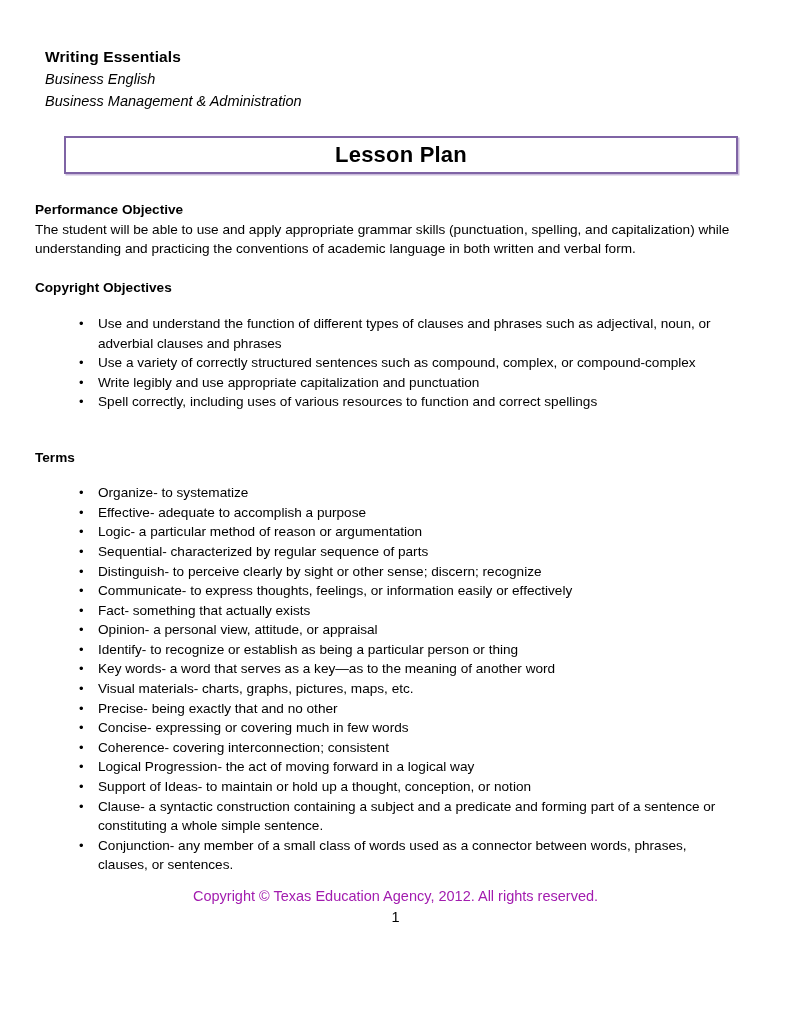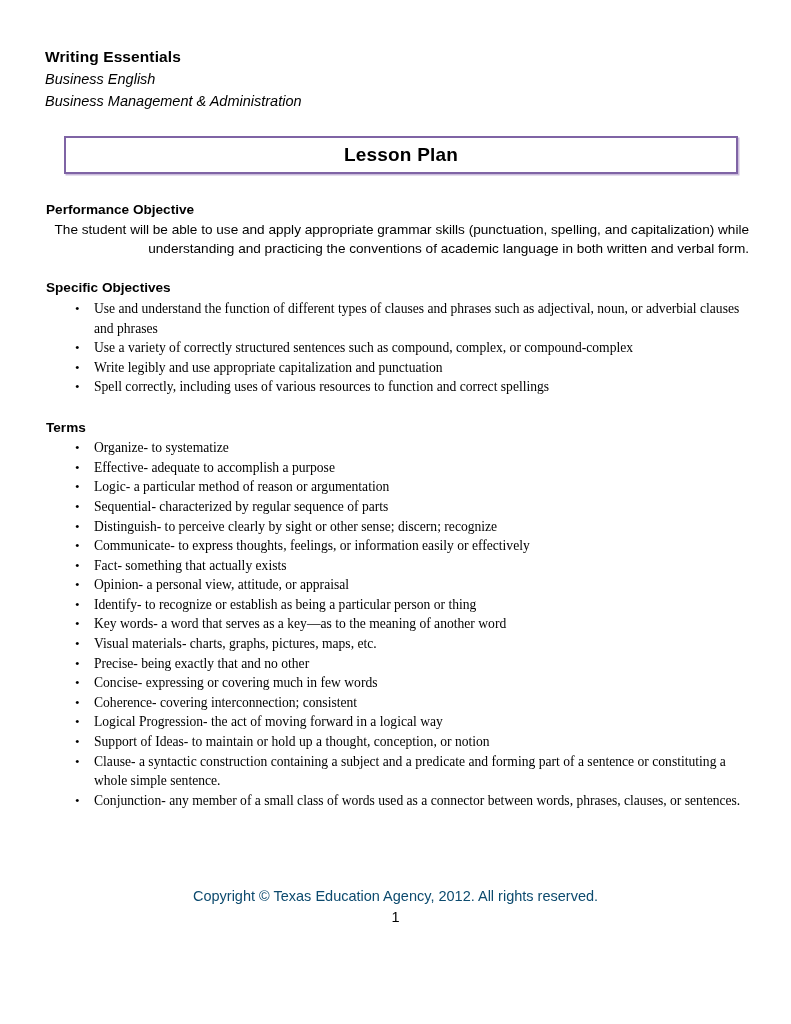--- a/index.html
+++ b/index.html
@@ -53,53 +53,51 @@
     box-sizing: border-box;
     border: 2px solid #7F64A5;
     box-shadow: 1.5px 1.5px 0 0 #CBBCDC;
     background: #ffffff;
     display: flex;
     align-items: center;
     justify-content: center;
   }
   .banner-title {
     font-family: "Liberation Sans", sans-serif;
-    font-size: 19px;
+    font-size: 22px;
     font-weight: bold;
     letter-spacing: 0.2px;
     color: #000000;
   }
 
   
   .content {
     position: absolute;
-    left: 46px;
+    left: 35px;
     top: 200px;
     width: 703px;
     font-size: 13.6px;
     line-height: 19.6px;
   }
   .sec-head {
     font-weight: bold;
     font-size: 13.6px;
     line-height: 19.6px;
   }
   .para {
     font-size: 13.6px;
     line-height: 19.6px;
-    text-align: right;
   }
   .spacer {
     height: 19.6px;
   }
   ul.bullets {
     list-style: none;
-    margin: 1px;
+    margin: 16px;
     padding: 0;
-    font-family: Liberation Serif, serif;
   }
   ul.bullets > li {
     position: relative;
     padding-left: 47px;
     line-height: 19.6px;
     font-size: 13.6px;
   }
   ul.bullets > li::before {
     content: "\2022";
     position: absolute;
@@ -112,21 +110,21 @@
   
   .footer {
     position: absolute;
     left: 0;
     top: 886px;
     width: 791px;
     text-align: center;
     font-family: "Liberation Sans", sans-serif;
     font-size: 14.5px;
     line-height: 21px;
-    color: #0c4a6e;
+    color: #a21caf;
   }
   .page-num {
     position: absolute;
     left: 0;
     top: 907px;
     width: 791px;
     text-align: center;
     font-family: "Liberation Sans", sans-serif;
     font-size: 14.5px;
     line-height: 21px;
@@ -150,21 +148,21 @@
   <div class="content">
 
     <div>
       <div class="sec-head">Performance Objective</div>
       <div class="para">The student will be able to use and apply appropriate grammar skills (punctuation, spelling, and capitalization) while understanding and practicing the conventions of academic language in both written and verbal form.</div>
     </div>
 
     <div class="spacer"></div>
 
     <div>
-      <div class="sec-head">Specific Objectives</div>
+      <div class="sec-head">Copyright Objectives</div>
       <ul class="bullets">
         <li>Use and understand the function of different types of clauses and phrases such as adjectival, noun, or adverbial clauses and phrases</li>
         <li>Use a variety of correctly structured sentences such as compound, complex, or compound-complex</li>
         <li>Write legibly and use appropriate capitalization and punctuation</li>
         <li>Spell correctly, including uses of various resources to function and correct spellings</li>
       </ul>
     </div>
 
     <div class="spacer"></div>
 

